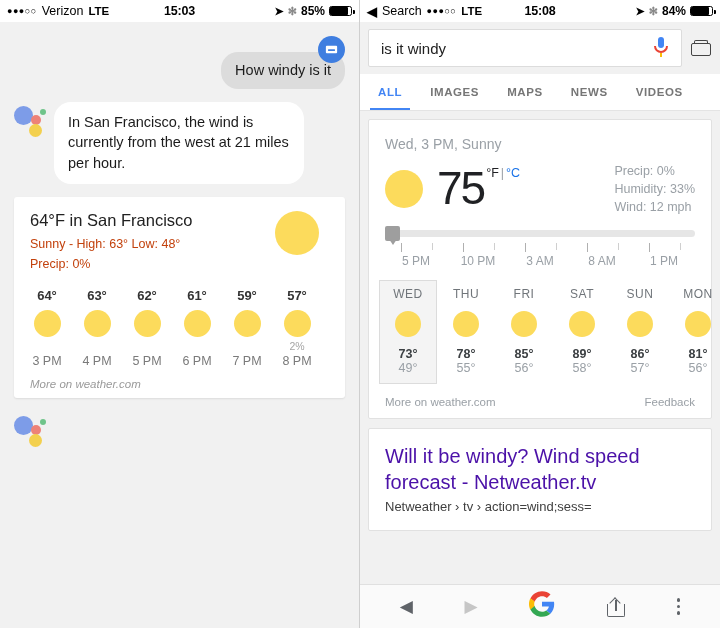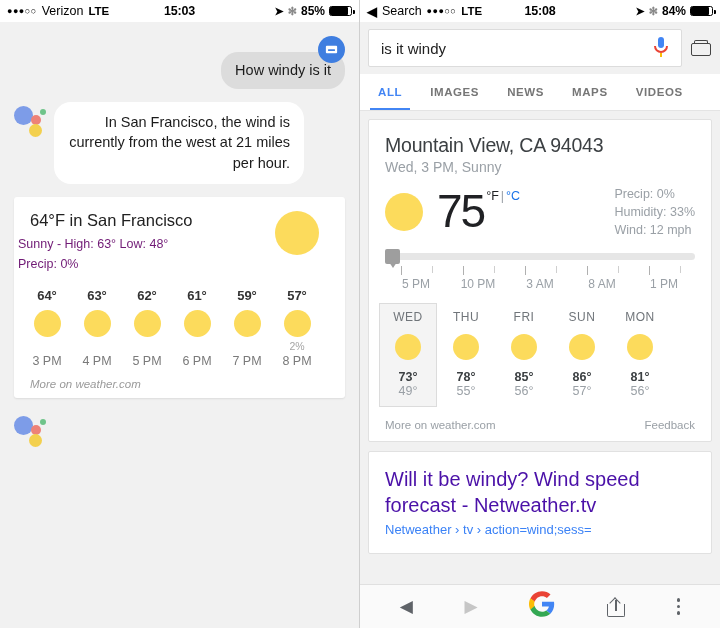--- a/index.html
+++ b/index.html
@@ -53,21 +53,21 @@
   .row { display: flex; padding: 0 14px; margin-bottom: 13px; }
   .row.out { justify-content: flex-end; align-items: flex-start; }
   .row.in { justify-content: flex-start; align-items: flex-start; }
 
   .bubble-out {
     background: #dcdcdc; color: #1b1b1b; border-radius: 17px;
     padding: 9px 14px; font-size: 14.5px; max-width: 235px; line-height: 1.3;
   }
   .bubble-in {
     background: #ffffff; color: #1b1b1b; border-radius: 17px;
-    padding: 10px 14px; font-size: 14.5px; max-width: 250px; line-height: 1.42; text-align: right;
+    padding: 10px 14px; font-size: 14.5px; max-width: 250px; line-height: 1.42;
   }
 
   .avatar-user {
     width: 27px; height: 27px; border-radius: 50%; background: #3f7ee0;
     display: flex; align-items: center; justify-content: center;
     margin-left: 6px; margin-top: -24px; position: relative; z-index: 3;
     flex: 0 0 auto;
   }
   .row.out { position: relative; }
   .user-av-wrap { position: absolute; right: 14px; top: -16px; }
@@ -78,21 +78,21 @@
   .assistant-logo .c-yellow{ position: absolute; left: 15px; top: 20px; width: 13px; height: 13px; border-radius: 50%; background: #f3d04e; }
   .assistant-logo .c-green { position: absolute; left: 26px; top: 5px;  width: 6px;  height: 6px;  border-radius: 50%; background: #6fc48a; }
 
   
   .wcard {
     background: #fff; border-radius: 3px; margin: 2px 14px 14px 14px;
     padding: 14px 0 8px 0; box-shadow: 0 1px 2px rgba(0,0,0,0.09);
     position: relative; overflow: hidden;
   }
   .wcard-title { font-size: 16.5px; color: #212121; padding: 0 16px; margin-bottom: 4px; }
-  .wcard-sub { font-size: 12.5px; color: #701a75; padding: 0 4px; line-height: 1.6; }
+  .wcard-sub { font-size: 12.5px; color: #c2410c; padding: 0 16px; line-height: 1.6; }
   .wcard-sun {
     position: absolute; right: 26px; top: 14px;
     width: 44px; height: 44px; border-radius: 50%; background: #fcdb5c;
   }
   .hourly { display: flex; padding: 14px 8px 0 8px; }
   .hour { flex: 0 0 50px; text-align: center; position: relative; }
   .hour .temp { font-size: 13px; color: #333; font-weight: bold; margin-bottom: 7px; }
   .hour .icon { width: 27px; height: 27px; border-radius: 50%; background: #fcdb5c; margin: 0 auto 3px auto; }
   .hour .precip { font-size: 10.5px; color: #a5a5a5; height: 14px; }
   .hour .time { font-size: 12.5px; color: #7a7a7a; }
@@ -183,21 +183,21 @@
   .day .dlo { font-size: 12.5px; color: #9aa0a6; }
 
   .card-foot {
     display: flex; justify-content: space-between; align-items: center;
     padding: 12px 16px 10px 16px; font-size: 11.5px; color: #9aa0a6;
   }
   .card-foot .feedback { }
 
   .res-card { background: #fff; border: 1px solid #e1e1e1; border-radius: 2px; padding: 14px 16px 16px 16px; }
   .res-title { font-size: 20px; color: #4b11a8; line-height: 1.3; }
-  .res-url { font-size: 13px; color: #3b82f6; margin-top: 4px; }
+  .res-url { font-size: 13px; color: #404040; margin-top: 4px; }
 
   .bottombar {
     position: absolute; left: 0; right: 0; bottom: 0; height: 44px;
     background: #fafafa; border-top: 1px solid #e0e0e0;
     display: flex; align-items: center; justify-content: space-around; padding: 0 14px;
   }
   .nav-ico { font-size: 17px; color: #5f6368; }
   .nav-ico.dim { color: #c6c6c6; }
   .glogo { font-size: 22px; font-weight: bold; font-family: "Liberation Serif", serif; }
   .share { width: 18px; height: 21px; position: relative; }
@@ -350,29 +350,28 @@
       </div>
       <span class="tabs-icon">
         <span class="b2"></span>
           <span class="b1"></span>
       </span>
     </div>
 
     <div class="tabbar">
       <div class="tab active">ALL</div>
       <div class="tab">IMAGES</div>
+      <div class="tab">MAPS</div>
       <div class="tab">NEWS</div>
-      <div class="tab">MAPS</div>
       <div class="tab">VIDEOS</div>
     </div>
 
     <div class="results">
 
       <div class="card">
-        <div class="g-title">Mountain View, CA 94043</div>
         <div class="g-sub">Wed, 3 PM, Sunny</div>
 
         <div class="now-row">
           <span class="now-sun"></span>
           <span class="big-temp">75</span>
           <span class="unit">
             <span class="f">°F</span><span class="sep">|</span><span class="c">°C</span>
           </span>
           <span class="now-meta">
             <div>Precip: 0%</div>
@@ -437,20 +436,26 @@
             <div class="dname">THU</div>
             <div class="dicon"></div>
             <div class="dhi">78°</div>
             <div class="dlo">55°</div>
           </div>
           <div class="day">
             <div class="dname">FRI</div>
             <div class="dicon"></div>
             <div class="dhi">85°</div>
             <div class="dlo">56°</div>
+          </div>
+          <div class="day">
+            <div class="dname">SAT</div>
+            <div class="dicon"></div>
+            <div class="dhi">89°</div>
+            <div class="dlo">58°</div>
           </div>
           <div class="day">
             <div class="dname">SUN</div>
             <div class="dicon"></div>
             <div class="dhi">86°</div>
             <div class="dlo">57°</div>
           </div>
           <div class="day">
             <div class="dname">MON</div>
             <div class="dicon"></div>

